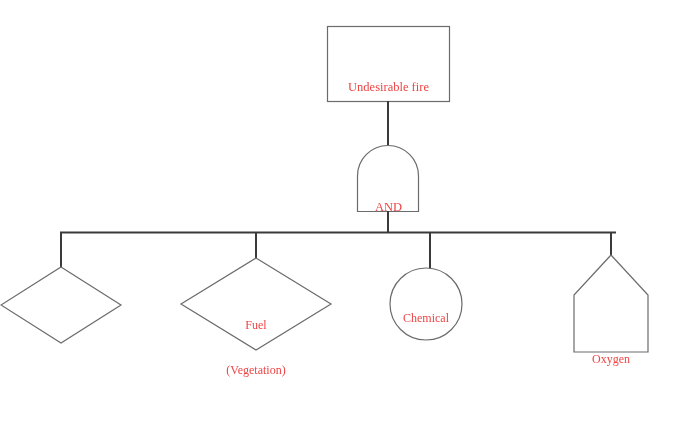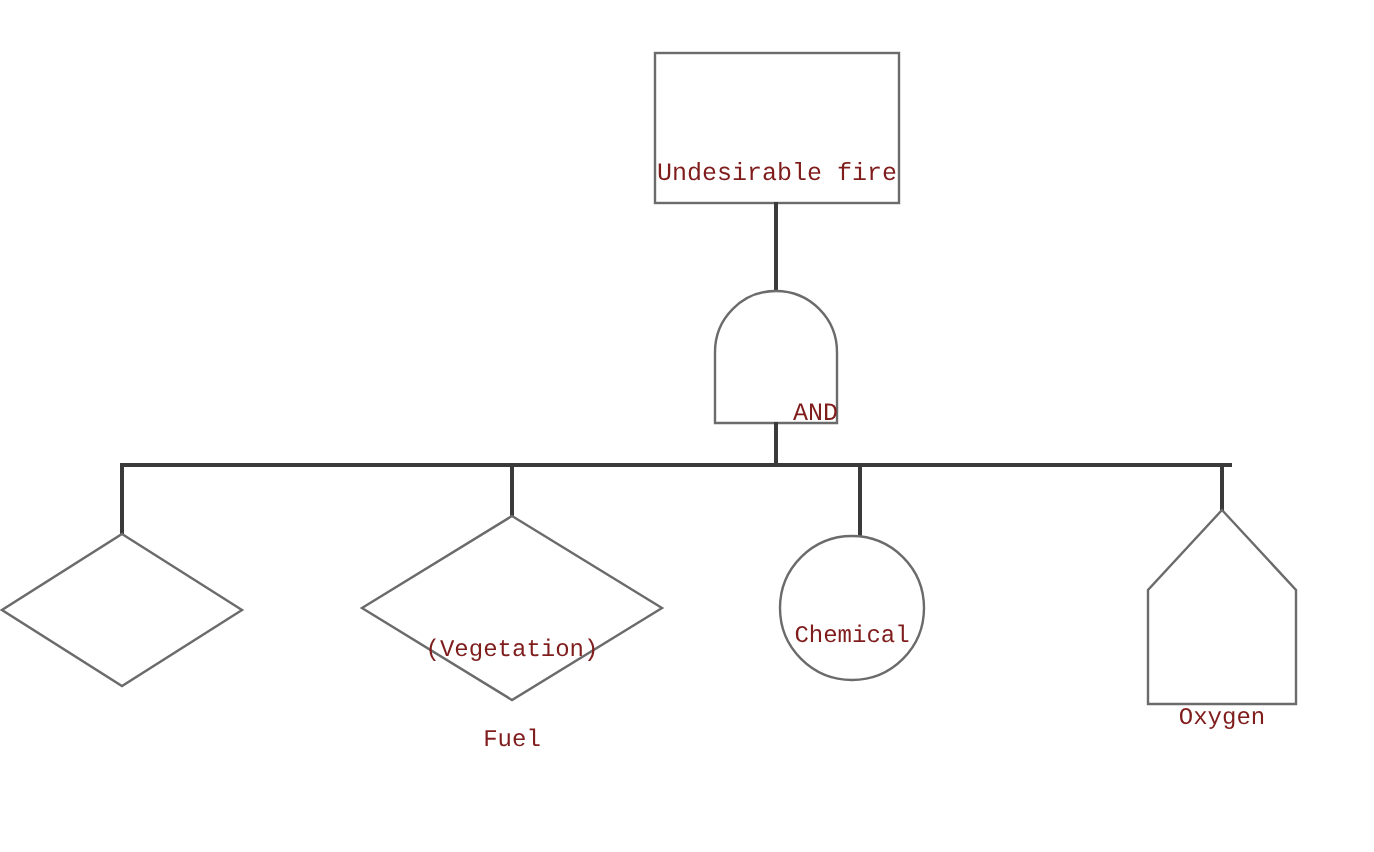--- a/index.html
+++ b/index.html
@@ -35,22 +35,22 @@
     stroke-width: 2;
     stroke-linecap: butt;
   }
   .bus-line {
     stroke: #3a3a3a;
     stroke-width: 2;
   }
   .node-label {
     position: absolute;
     text-align: center;
-    color: #7f1d1d;
-    font-family: Liberation Mono, monospace;
+    color: #ef4444;
+    font-family: Liberation Serif, serif;
     font-size: 12px;
     line-height: 15px;
     white-space: pre;
     pointer-events: none;
   }
   .label-top-event {
     font-size: 12.5px;
     line-height: 16px;
   }
   .label-gate {
@@ -85,28 +85,28 @@
 
     <circle class="shape-outline" cx="426" cy="304" r="36"></circle>
 
     <polygon class="shape-outline" points="611,255 648,295 648,352 574,352 574,295"></polygon>
   </svg>
 
   <div class="node-label label-top-event" style="left:327px; top:47px; width:123px;">
     <div>Undesirable fire</div>
   </div>
 
-  <div class="node-label label-gate" style="left:358px; top:170px; width:61px;text-align:right;">
+  <div class="node-label label-gate" style="left:358px; top:170px; width:61px;">
     <div>AND</div>
   </div>
 
 
   <div class="node-label" style="left:196px; top:288px; width:120px;">
+    <div>Fuel</div>
     <div>(Vegetation)</div>
-    <div>Fuel</div>
   </div>
 
   <div class="node-label" style="left:376px; top:281px; width:100px;">
     <div>Chemical</div>
   </div>
 
   <div class="node-label" style="left:574px; top:322px; width:74px;">
     <div>Oxygen</div>
   </div>
 

